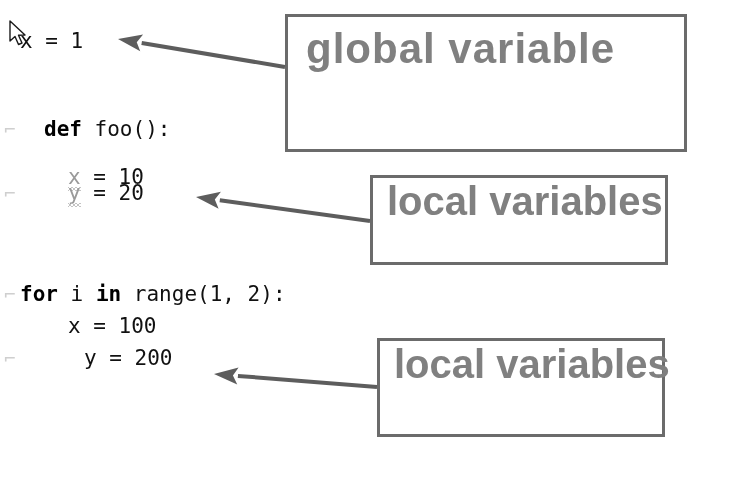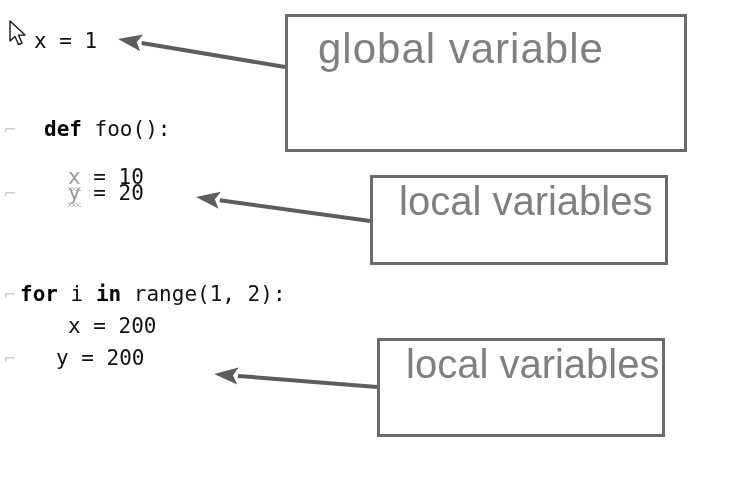--- a/index.html
+++ b/index.html
@@ -94,23 +94,22 @@
     box-sizing: border-box;
     background: #ffffff;
     border: 3px solid #6b6b6b;
   }
   .callout-label {
     position: absolute;
     left: 14px;
     top: 4px;
     white-space: nowrap;
     font-family: "Liberation Sans", sans-serif;
-    font-weight: normal;
+    font-weight: bold;
     color: #808080;
-    margin-left: 12px;
   }
   .callout-big .callout-label {
     font-size: 42px;
     line-height: 52px;
     letter-spacing: 1px;
     left: 18px;
     top: 6px;
   }
   .callout-small .callout-label {
     font-size: 40px;
@@ -127,31 +126,31 @@
     height: 498px;
     pointer-events: none;
   }
 </style>
 </head>
 <body>
 
 <div id="stage">
 
   <div class="code-area" id="code-area">
-      <div class="code-line" style="top: 28px; padding-left: 34px;"><span class="tok-plain">x = 1</span></div>
+      <div class="code-line" style="top: 28px; padding-left: 20px;"><span class="tok-plain">x = 1</span></div>
       <div class="fold-marker" style="left: 4px; top: 120px;">⌐</div>
       <div class="code-line" style="top: 116px; padding-left: 20px; margin-left: 24px;"><span class="tok-kw">def</span><span class="tok-plain"> foo():</span></div>
       <div class="code-line" style="top: 148px; padding-left: 68px; margin-top: 16px;"><span class="tok-unused">x</span><span class="tok-plain"> = 10</span></div>
       <div class="fold-marker" style="left: 4px; top: 184px;">⌐</div>
       <div class="code-line" style="top: 180px; padding-left: 68px; text-align: right;"><span class="tok-unused">y</span><span class="tok-plain"> = 20</span></div>
       <div class="fold-marker" style="left: 4px; top: 285px;">⌐</div>
       <div class="code-line" style="top: 281px; padding-left: 20px;"><span class="tok-kw">for</span><span class="tok-plain"> i </span><span class="tok-kw">in</span><span class="tok-plain"> range(1, 2):</span></div>
-      <div class="code-line" style="top: 313px; padding-left: 68px;"><span class="tok-plain">x = 200</span></div>
+      <div class="code-line" style="top: 313px; padding-left: 68px;"><span class="tok-plain">x = 100</span></div>
       <div class="fold-marker" style="left: 4px; top: 349px;">⌐</div>
-      <div class="code-line" style="top: 345px; padding-left: 56px;"><span class="tok-plain">y = 200</span></div>
+      <div class="code-line" style="top: 345px; padding-left: 84px;"><span class="tok-plain">y = 200</span></div>
     </div>
 
   <div class="mouse-cursor" id="mouse-cursor" style="left: 9px; top: 20px;">
     <svg width="22" height="30" viewBox="0 0 22 30" xmlns="http://www.w3.org/2000/svg">
       <polygon points="1,1 1,21 6,16.5 9.5,24.5 13,23 9.5,15.2 16,15" fill="#ffffff" stroke="#1a1a1a" stroke-width="1.4" stroke-linejoin="round"></polygon>
     </svg>
   </div>
 
   <div id="callouts-layer">
       <div class="callout callout-big" style="left: 285px; top: 14px; width: 402px; height: 138px; border-color: rgb(107, 107, 107);">

